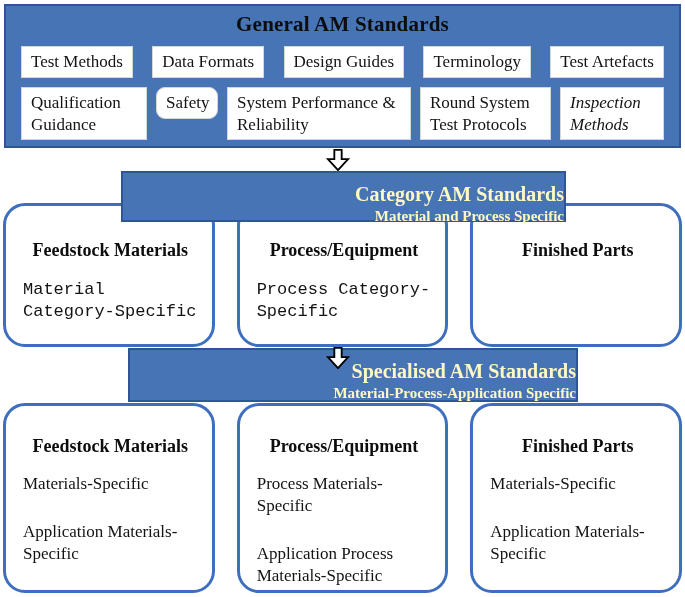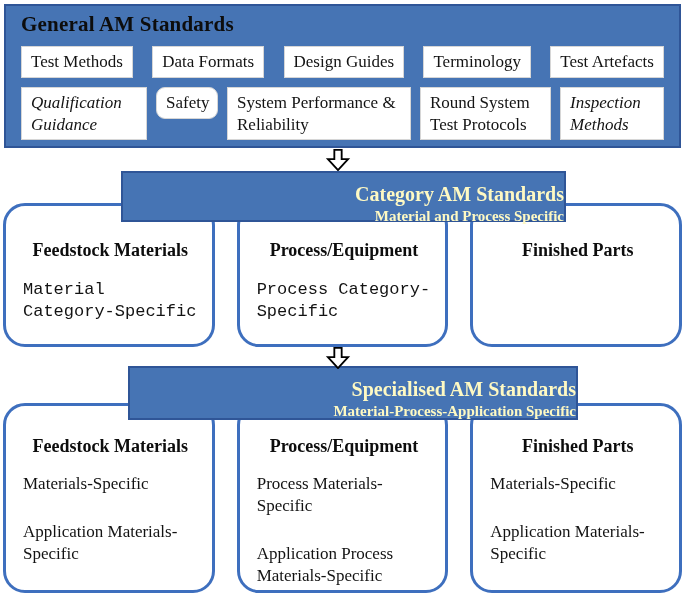--- a/index.html
+++ b/index.html
@@ -19,36 +19,36 @@
   .canvas{position:relative;width:685px;height:597px;background:#fff;overflow:hidden;}
 
   
   .general-box{
     position:absolute;left:4px;top:4px;width:677px;height:144px;
     background:var(--panel-blue);
     border:2px solid var(--panel-border);
     padding:6px 15px 0 15px;
   }
   .general-title{
-    font-size:21px;font-weight:bold;color:#0d0d0d;
+    text-align:center;font-size:21px;font-weight:bold;color:#0d0d0d;
     letter-spacing:.2px;margin-bottom:9px;
   }
   .chip-row{display:flex;justify-content:space-between;}
   .chip-row.row1{margin-bottom:9px;}
   .chip-row.row2{align-items:flex-start;}
   .chip{
     background:var(--chip-bg);
     border:1px solid #d6d6d6;
     color:#131313;
     font-size:17px;line-height:1.28;
     padding:4px 9px;
     white-space:nowrap;
   }
   .chip.wrap{white-space:normal;}
-  .r2c1{width:126px;font-style:italic;}
+  .r2c1{width:126px;}
   .r2c2{width:62px;border-radius:9px;}
   .r2c3{width:184px;}
   .r2c4{width:131px;}
   .r2c5{width:104px;font-style:italic;}
 
   
   .flow-arrow{position:absolute;left:325px;width:26px;height:22px;z-index:3;}
   .flow-arrow.a1{top:149px;}
   .flow-arrow.a2{top:347px;}
   .flow-arrow svg{display:block;width:26px;height:22px;}
@@ -57,21 +57,21 @@
   .tier-header{
     position:absolute;z-index:2;
     background:var(--panel-blue);
     border:2px solid var(--panel-border);
     text-align:right;color:#fef9c3;
     padding-top:9px;
   }
   .tier-header .t-title{font-size:20px;font-weight:bold;line-height:1.25;}
   .tier-header .t-sub{font-size:15px;font-weight:bold;line-height:1.2;}
   .cat-header{left:121px;top:171px;width:445px;height:51px;}
-  .spec-header{left:128px;top:366px;width:450px;height:54px;}
+  .spec-header{left:128px;top:348px;width:450px;height:54px;}
 
   
   .tier-boxes{
     position:absolute;left:3px;width:679px;
     display:flex;gap:22px;z-index:1;
   }
   .cat-boxes{top:203px;height:144px;}
   .spec-boxes{top:403px;height:190px;}
   .rbox{
     flex:1 1 0;

